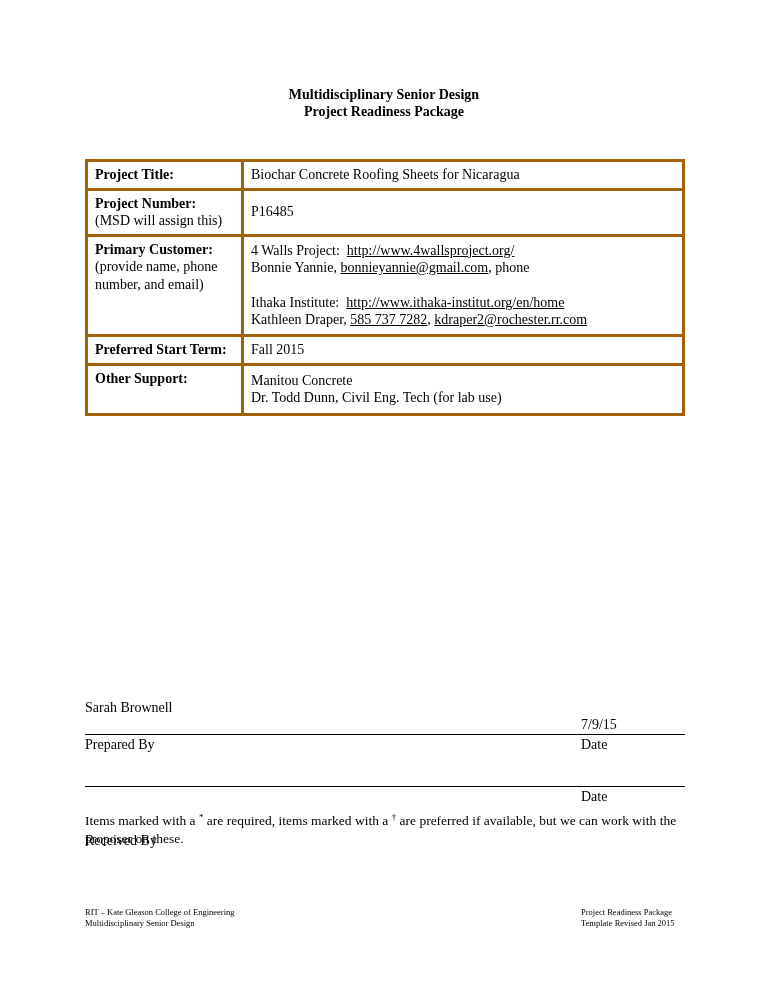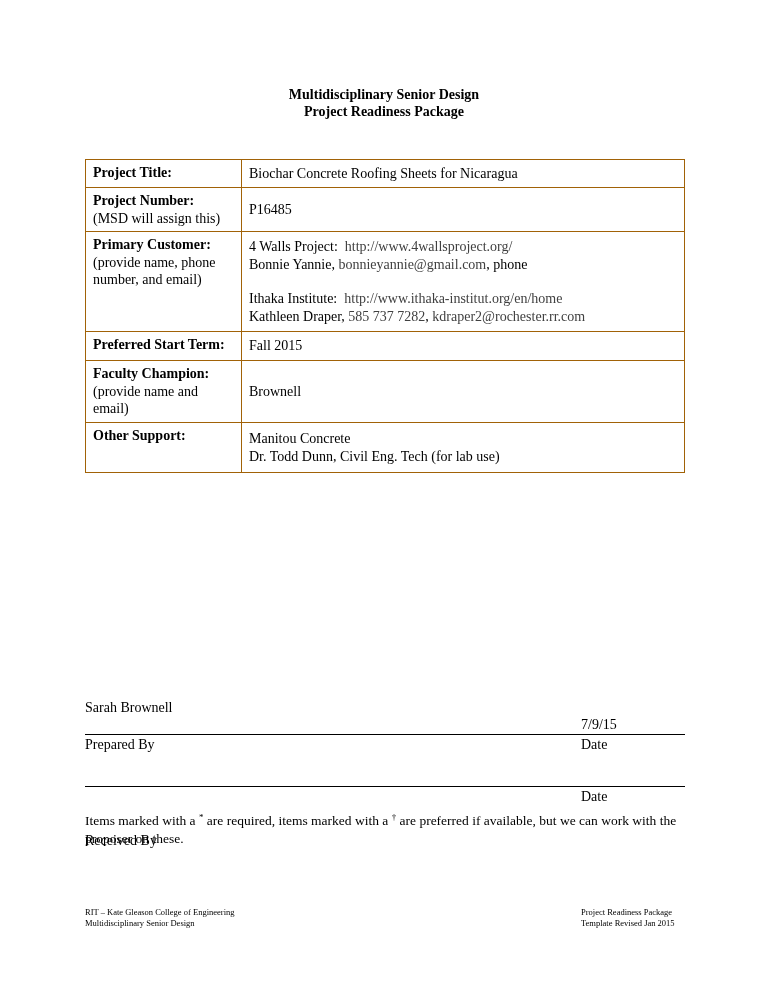--- a/index.html
+++ b/index.html
@@ -14,27 +14,27 @@
   .doc-title {
     position:absolute; top:86px; left:0; width:768px;
     text-align:center; font-weight:bold; font-size:14px; line-height:17px;
   }
 
   table.form-table {
     position:absolute; top:159px; left:85px; width:600px;
     border-collapse:collapse;
     font-size:14px; line-height:17.5px;
   }
-  table.form-table td { border:1px solid #a16207; padding:4px 7px; }
+  table.form-table td { border:3px solid #a16207; padding:4px 7px; }
   td.lbl { width:156px; vertical-align:top; padding-left:6px; }
   td.val { vertical-align:middle; }
   .bold { font-weight:bold; }
   .prewrap { white-space:pre-wrap; }
   a.link, span.link {
-    color:#404040; cursor:pointer;
+    color:#000000; text-decoration:underline; cursor:pointer;
   }
   tr.r1 td { height:28px; }
   tr.r2 td { height:44px; }
   tr.r3 td { height:100px; }
   tr.r4 td { height:76px; }
   tr.r5 td { height:29px; }
   tr.r6 td { height:62px; }
   tr.r7 td { height:50px; }
   tr.r8 td { height:45px; }
   .spacer-line { height:17px; }
@@ -117,29 +117,20 @@
 
     <tr class="r5">
       <td class="lbl">
         <span class="bold">Preferred Start Term:</span>
       </td>
       <td class="val">
         <span>Fall 2015</span>
       </td>
     </tr>
 
-    <tr class="r6">
-      <td class="lbl">
-        <div class="bold">Faculty Champion:</div>
-        <div>(provide name and email)</div>
-      </td>
-      <td class="val">
-        <span>Brownell</span>
-      </td>
-    </tr>
 
     <tr class="r7">
       <td class="lbl">
         <span class="bold">Other Support:</span>
       </td>
       <td class="val">
         <div>Manitou Concrete</div>
         <div>Dr. Todd Dunn, Civil Eng. Tech (for lab use)</div>
       </td>
     </tr>

